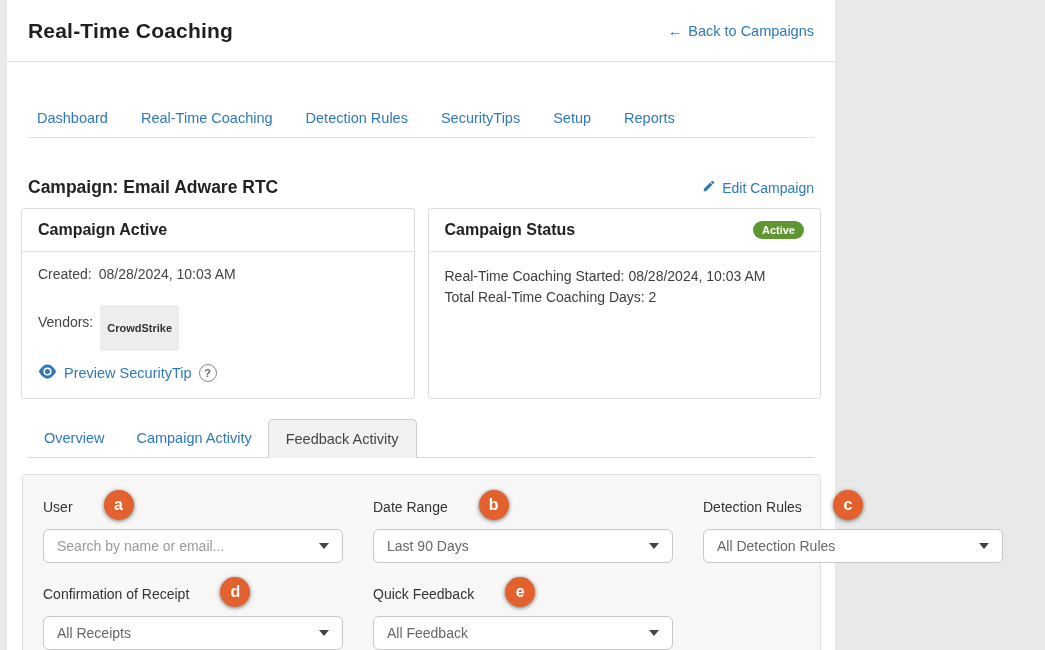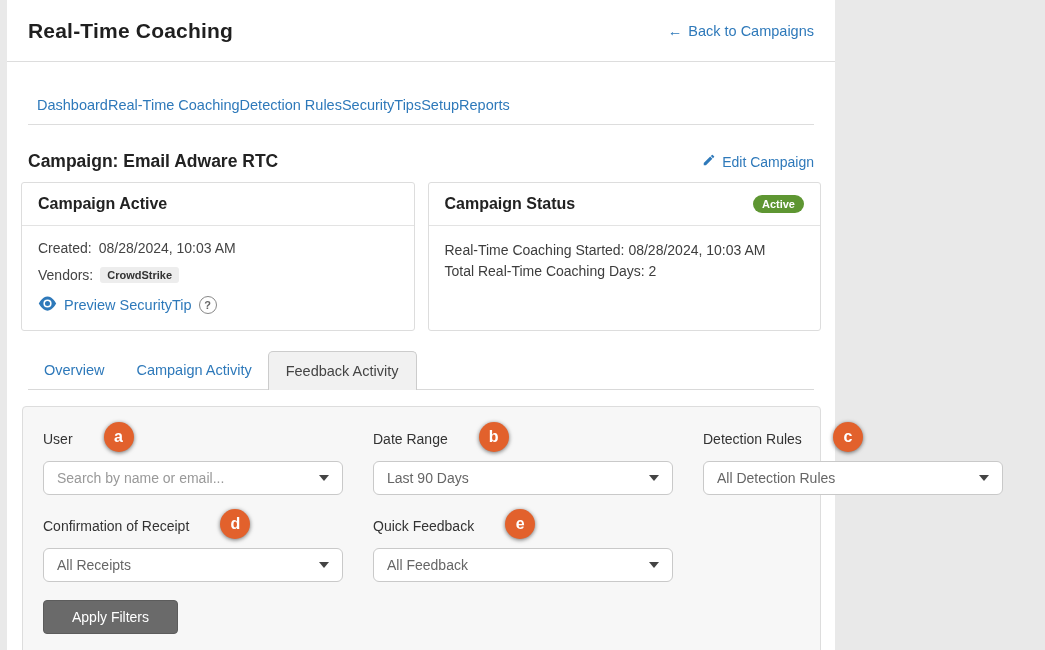--- a/index.html
+++ b/index.html
@@ -18,22 +18,22 @@
   .top-header {
     height:62px; display:flex; align-items:center; justify-content:space-between;
     padding:0 21px; border-bottom:1px solid #ddd;
   }
   .top-header h1 { font-size:21px; font-weight:bold; color:#1f1f1f; letter-spacing:.2px; }
   a.link { color:#2e79ba; text-decoration:none; cursor:pointer; }
   .back-link { font-size:14.5px; display:inline-flex; align-items:center; gap:6px; }
 
   
   .nav-bar {
-    margin:2px 21px; padding:33px 0 11px 9px; border-bottom:1px solid #ddd;
-    display:flex; font-size:14.5px;
+    margin:15px 21px; padding:33px 0 11px 9px; border-bottom:1px solid #ddd;
+    display:flex; gap:33px; font-size:14.5px;
   }
 
   
   .campaign-header {
     display:flex; align-items:center; justify-content:space-between;
     padding:24px 21px 10px 21px;
   }
   .campaign-header h2 { font-size:17.5px; font-weight:bold; color:#222; }
   .edit-link { font-size:14px; display:inline-flex; align-items:center; gap:6px; }
 
@@ -45,22 +45,22 @@
   }
   .card-header {
     padding:12px 16px; border-bottom:1px solid #e3e3e3;
     display:flex; align-items:center; justify-content:space-between;
     font-size:16px; font-weight:bold; color:#222;
   }
   .card-body { padding:14px 16px 16px; font-size:14px; color:#444; }
   .detail-line { margin-bottom:11px; display:flex; align-items:center; gap:7px; }
   .detail-line:last-child { margin-bottom:0; }
   .chip {
-    background:#ededed; border-radius:3px; padding:2px 7px;
-    font-size:11px; font-weight:bold; color:#333;
+    background:#ededed; border-radius:3px; padding:17px 7px;
+    font-size:11px; font-weight:bold; color:#333;margin-top:12px;
   }
   .preview-line { display:flex; align-items:center; gap:7px; margin-top:13px; }
   .preview-link { font-size:14.5px; display:inline-flex; align-items:center; gap:7px; }
   .help-icon {
     width:18px; height:18px; border:1.5px solid #888; border-radius:50%;
     display:inline-flex; align-items:center; justify-content:center;
     font-size:11px; font-weight:bold; color:#666; cursor:pointer;
   }
   .status-line { line-height:21px; color:#3d3d3d; }
   .badge-active {

